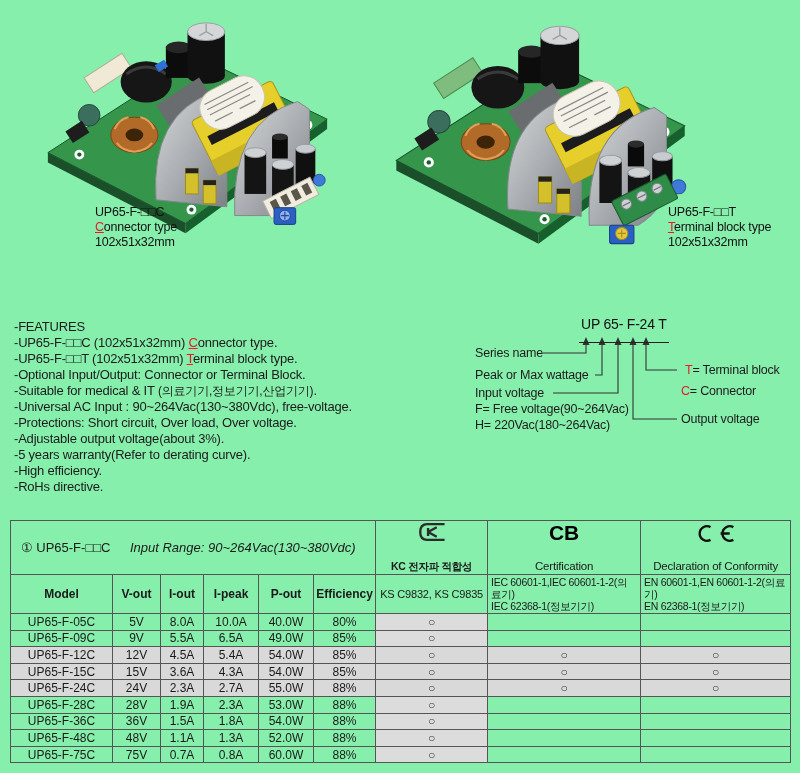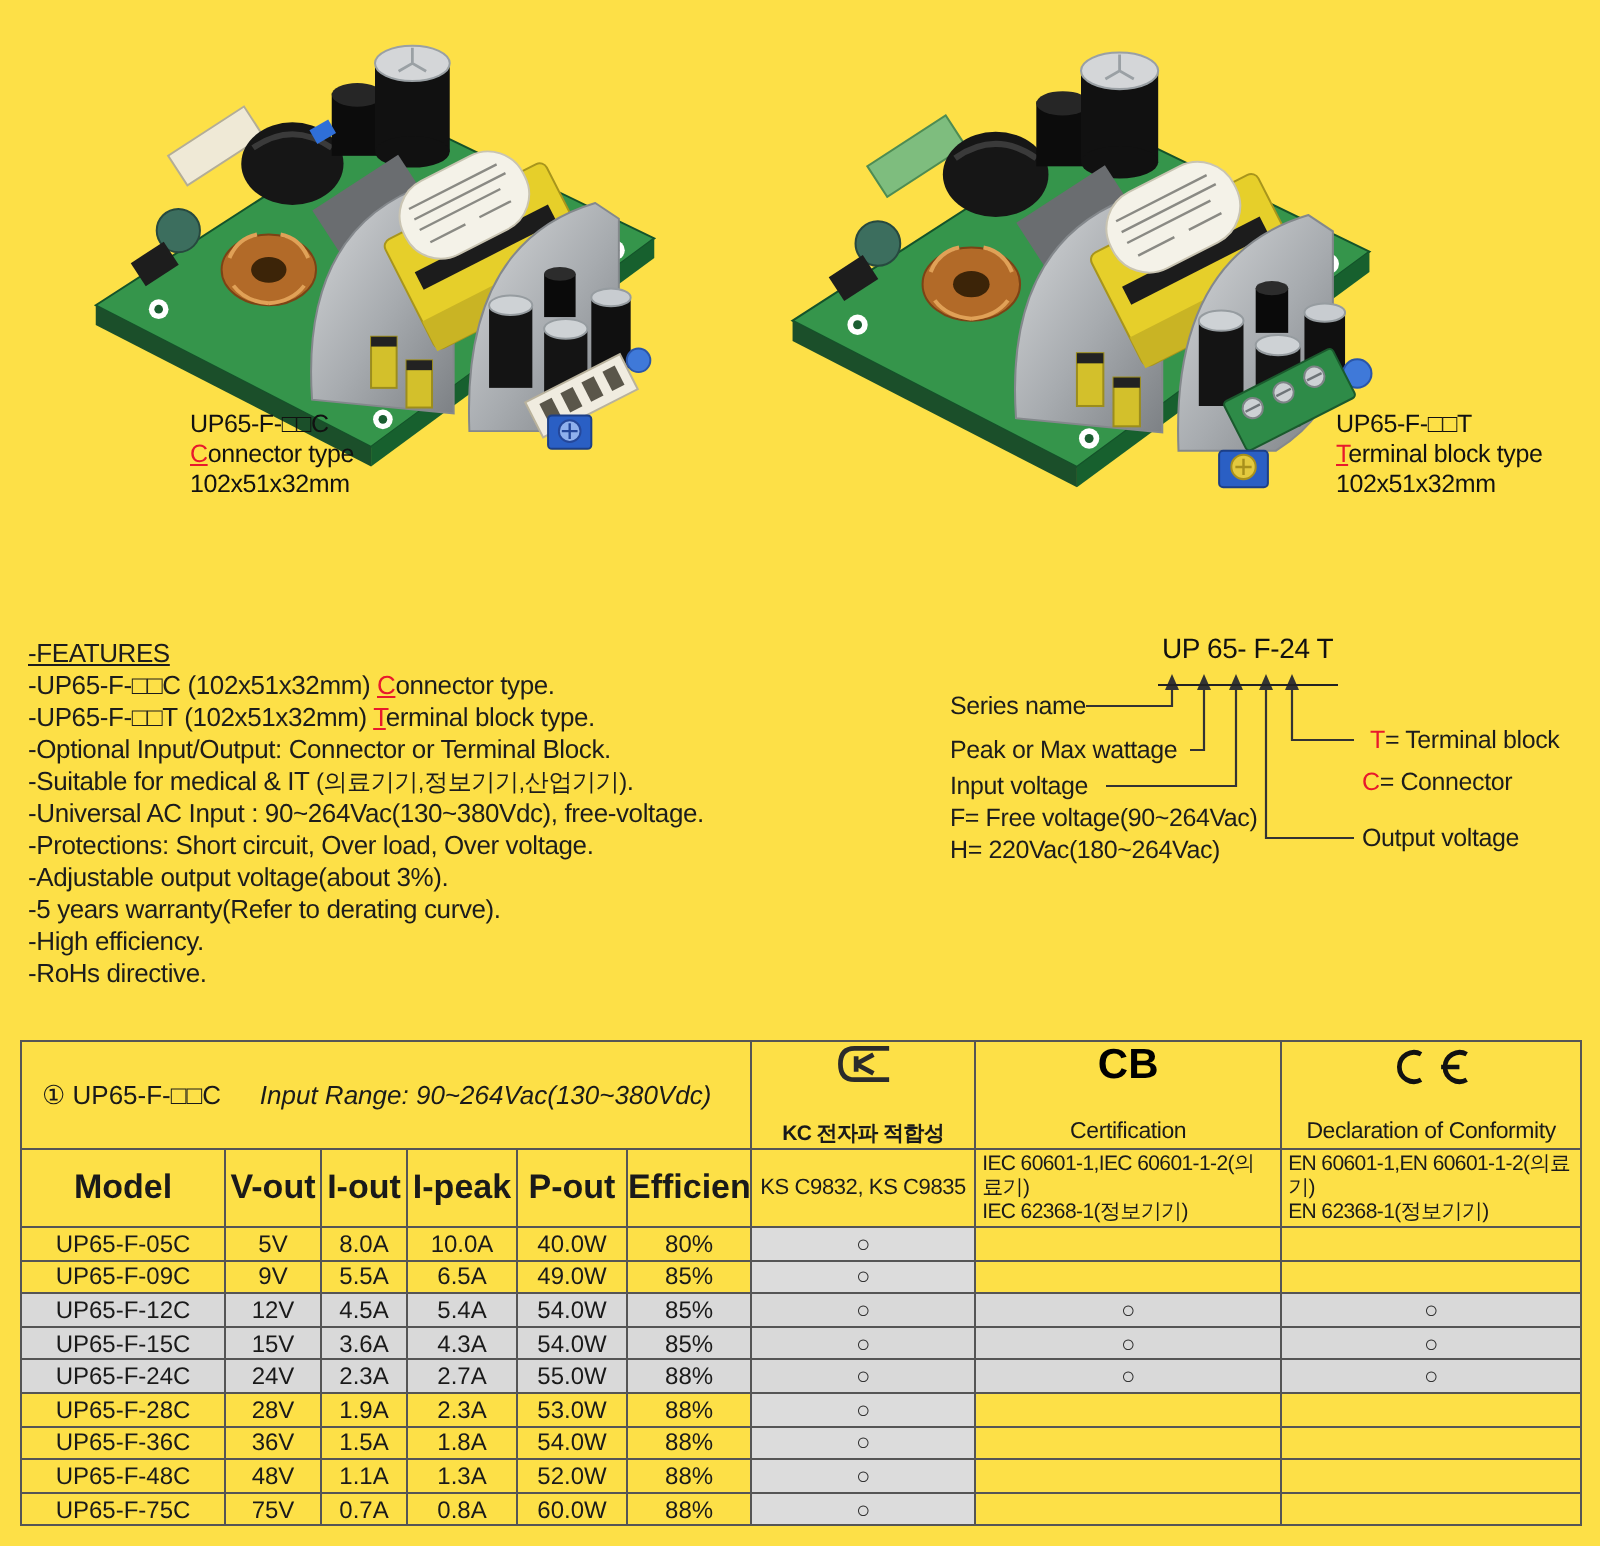--- a/index.html
+++ b/index.html
@@ -1,46 +1,46 @@
 <!DOCTYPE html>
 <html><head>
 <meta charset="utf-8">
 <style>
   html,body{margin:0;padding:0;background:#fff;}
-  .page{position:relative;width:800px;height:773px;background:#fde047;overflow:hidden;
+  .page{position:relative;width:800px;height:773px;background:#86efac;overflow:hidden;
         font-family:"Liberation Sans",sans-serif;color:#1a1a1a;}
 
   
   .photo{position:absolute;}
   .photo-label{position:absolute;font-size:12.5px;line-height:15px;letter-spacing:-0.2px;color:#111;}
   .red-letter{color:#e8192c;}
   .uline{text-decoration:underline;}
 
   
   .features{position:absolute;left:14px;top:319px;width:440px;font-size:13px;
             line-height:16px;letter-spacing:-0.2px;color:#1c1c1c;}
-  .features .heading{text-decoration:underline;margin-bottom:0px;}
+  .features .heading{margin-bottom:0px;}
   .feat-line{white-space:nowrap;}
   .kr{font-size:12px;}
 
   
   .naming{position:absolute;left:455px;top:316px;width:345px;height:112px;font-size:12.5px;color:#1c1c1c;}
   .naming .code{position:absolute;left:124px;top:0px;font-size:14px;letter-spacing:-0.2px;
                 border-bottom:1.5px solid #222;padding:0 2px 10px 2px;color:#111;}
   .nm-label{position:absolute;white-space:nowrap;letter-spacing:-0.2px;}
   .nm-svg{position:absolute;left:0;top:0;}
 
   
   table.spec{position:absolute;left:10px;top:520px;border-collapse:collapse;table-layout:fixed;
              width:780px;font-size:12px;color:#1a1a1a;}
   table.spec td, table.spec th{border:1px solid #555;padding:0;text-align:center;vertical-align:middle;
              overflow:hidden;white-space:nowrap;}
   table.spec{border:1.5px solid #333;}
   tr.hdr1 td{height:44px;}
-  tr.hdr2 th{height:31px;font-size:17px;font-weight:bold;}
+  tr.hdr2 th{height:31px;font-size:12px;font-weight:bold;}
   tr.body-row td{height:15.6px;}
   .group-cell{padding:0 !important;}
   .group-flex{display:flex;align-items:center;height:100%;}
   .group-title{font-size:13px;padding-left:10px;white-space:nowrap;}
   .input-range{flex:1;text-align:center;font-style:italic;font-size:13px;white-space:nowrap;}
   .logo-cell{vertical-align:middle;}
   .logo-stack{display:flex;flex-direction:column;align-items:center;justify-content:center;height:100%;gap:17px;}
   .kc-caption{font-size:10.5px;font-weight:bold;letter-spacing:-0.3px;}
   .cb-logo{font-size:21px;font-weight:800;line-height:20px;letter-spacing:0px;color:#000;}
   .cert-caption{font-size:11.5px;letter-spacing:-0.2px;}

